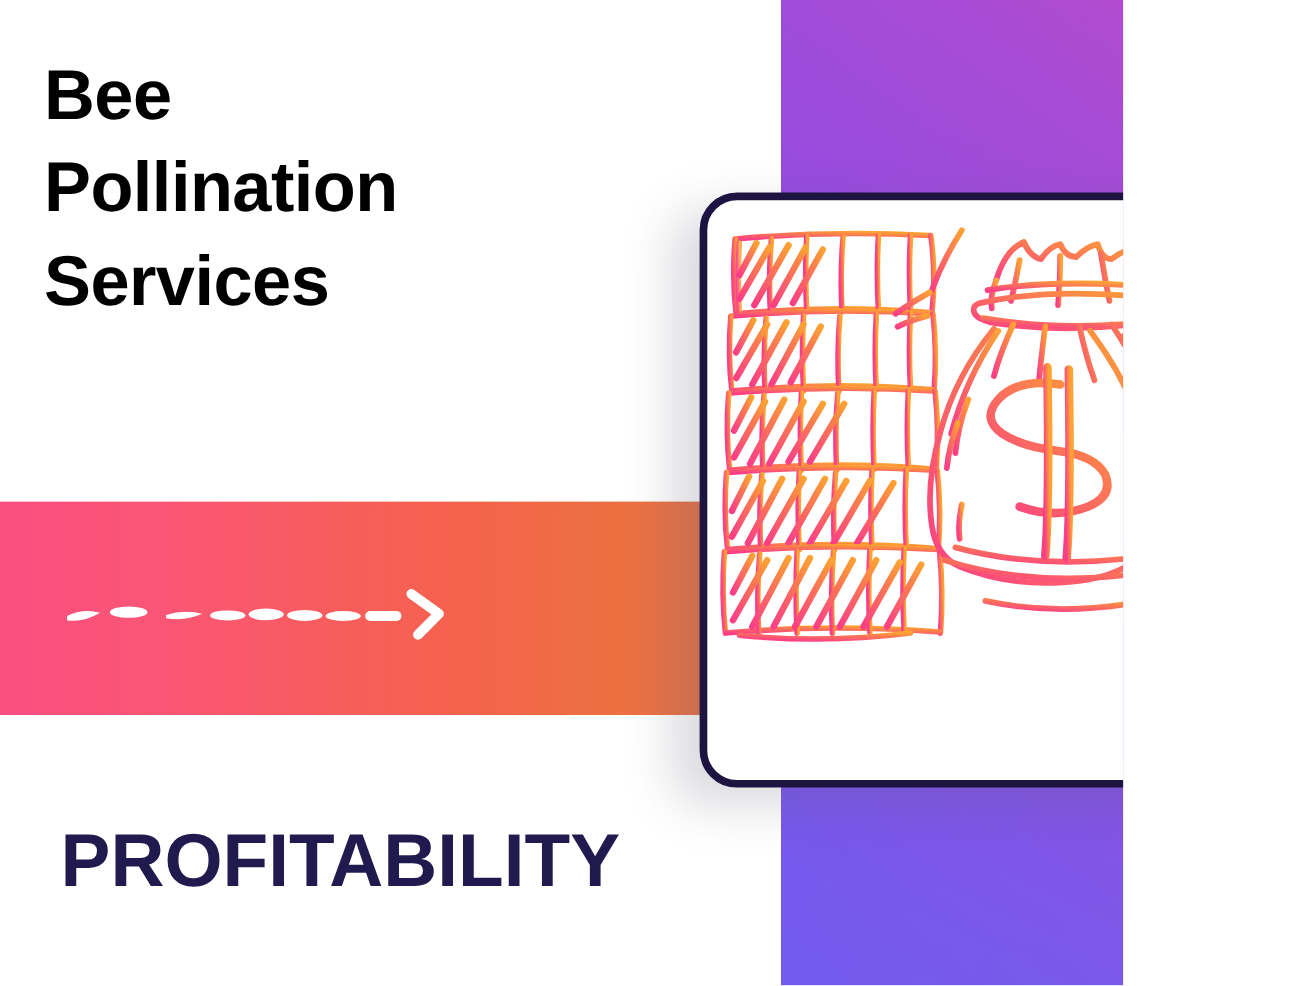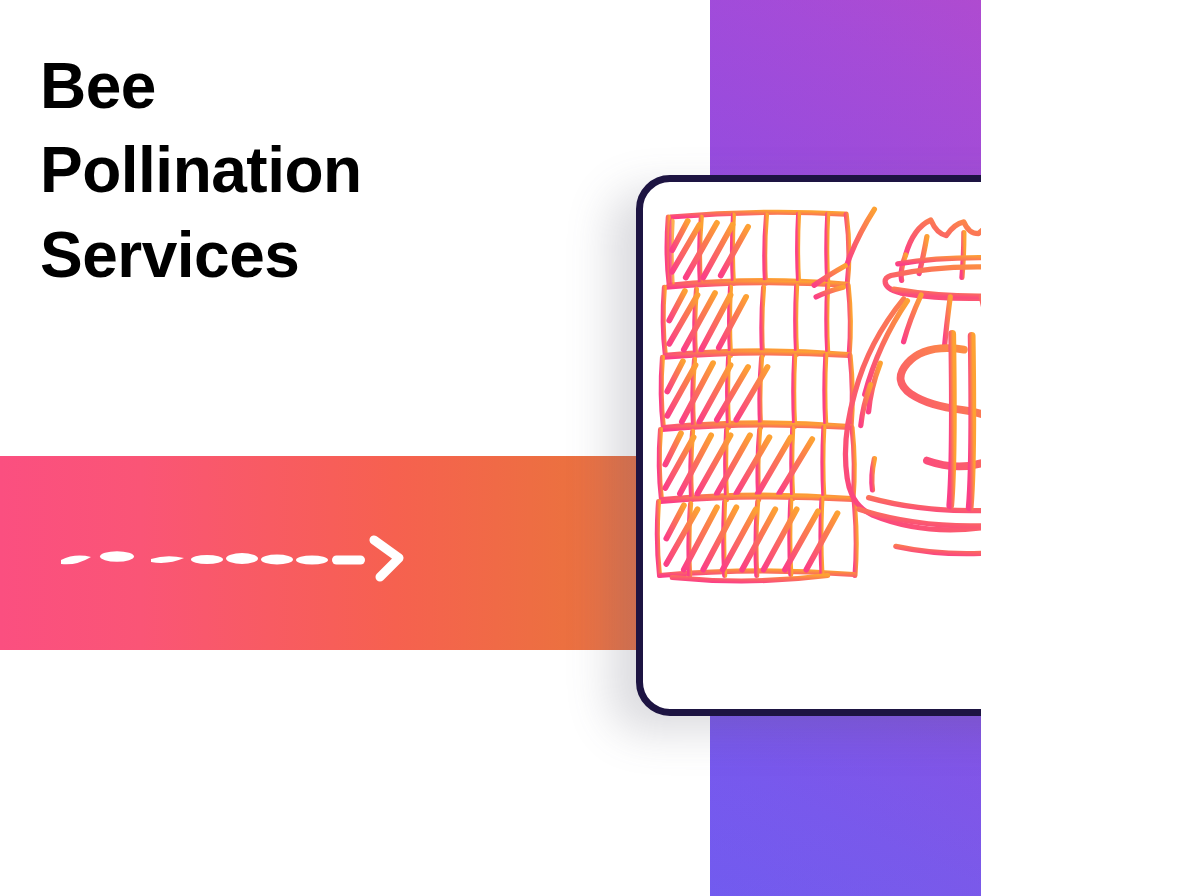--- a/index.html
+++ b/index.html
@@ -7,20 +7,21 @@
     width:1195px;height:896px;
     background:#ffffff;
     font-family:"Liberation Sans", sans-serif;
     overflow:hidden;
   }
   .slide{
     position:relative;
     width:981px;height:896px;
     background:#ffffff;
     overflow:hidden;
+    padding-left:40px;
   }
 
   
   .panel{
     position:absolute;
     left:710px;top:0;
     width:485px;height:896px;
     background:
       linear-gradient(205deg,
         #c04cc4 0%,
@@ -284,14 +285,15 @@
           <g stroke-width="8">
             <path d="M330,172 q-40,-6 -58,14 q-16,18 4,32 q18,12 52,16 q34,4 44,22 q8,20 -16,30 q-30,12 -64,0"></path>
             <path d="M318,156 q2,130 -2,176"></path>
             <path d="M338,158 q2,130 -2,176"></path>
           </g>
         </g>
       </svg>
     </div>
   </div>
 
+  <div class="kicker">PROFITABILITY</div>
 
 </div>
 
 </body></html>

